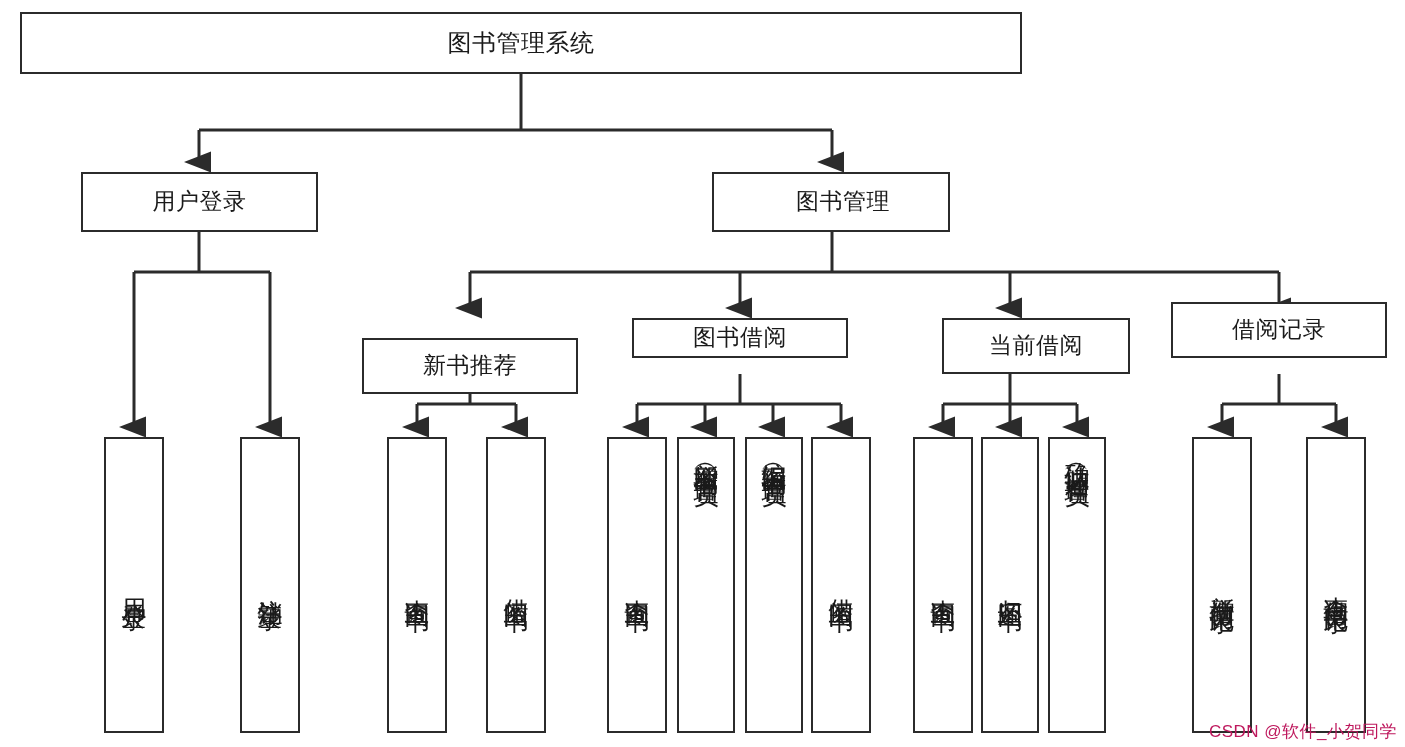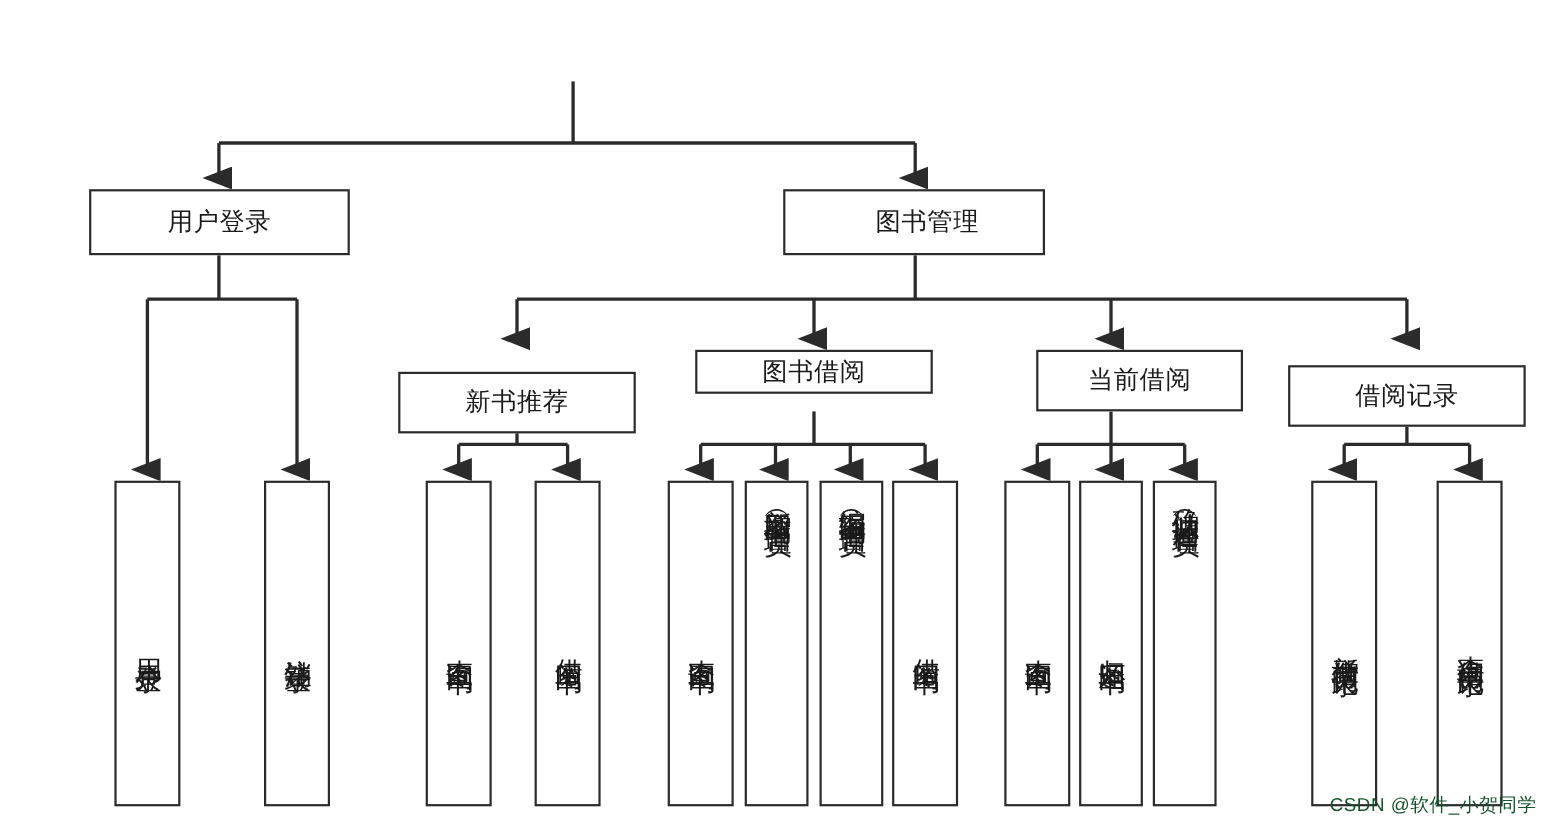--- a/index.html
+++ b/index.html
@@ -64,21 +64,21 @@
   
   .node.v.centered {
     align-items: center;
     padding-top: 0;
   }
   #watermark {
     position: absolute;
     right: 8px;
     bottom: 4px;
     font-size: 17px;
-    color: #14532d;
+    color: #be185d;
     white-space: nowrap;
     letter-spacing: 0.5px;
   }
 </style>
 </head>
 <body>
 
 <div id="canvas">
 
   <svg id="wires" viewBox="0 0 1405 747">
@@ -124,38 +124,41 @@
       <path d="M1010,404 L1010,426" marker-end="url(#arrow)"></path>
       <path d="M1077,404 L1077,426" marker-end="url(#arrow)"></path>
 
       <path d="M1279,374 L1279,404"></path>
       <path d="M1222,404 L1336,404"></path>
       <path d="M1222,404 L1222,426" marker-end="url(#arrow)"></path>
       <path d="M1336,404 L1336,426" marker-end="url(#arrow)"></path>
     </g>
   </svg>
 
+  <div class="node h root" style="left:20px; top:12px; width:1002px; height:62px;">
+    <span class="lbl">图书管理系统</span>
+  </div>
 
   <div class="node h" style="left:81px; top:172px; width:237px; height:60px;">
     <span class="lbl">用户登录</span>
   </div>
   <div class="node h" style="left:712px; top:172px; width:238px; height:60px;padding-left:24px;">
     <span class="lbl">图书管理</span>
   </div>
 
   <div class="node h" style="left:362px; top:318px; width:216px; height:56px;margin-top:20px;">
     <span class="lbl">新书推荐</span>
   </div>
   <div class="node h" style="left:632px; top:318px; width:216px; height:40px;">
     <span class="lbl">图书借阅</span>
   </div>
   <div class="node h" style="left:902px; top:318px; width:188px; height:56px;margin-left:40px;">
     <span class="lbl">当前借阅</span>
   </div>
-  <div class="node h" style="left:1171px; top:332px; width:216px; height:56px;">
+  <div class="node h" style="left:1171px; top:302px; width:216px; height:56px;">
     <span class="lbl">借阅记录</span>
   </div>
 
   <div class="node v centered" style="left:104px; top:437px; width:60px; height:296px;">
     <span class="lbl">用户登录</span>
   </div>
   <div class="node v centered" style="left:240px; top:437px; width:60px; height:296px;">
     <span class="lbl">注销登录</span>
   </div>
 

